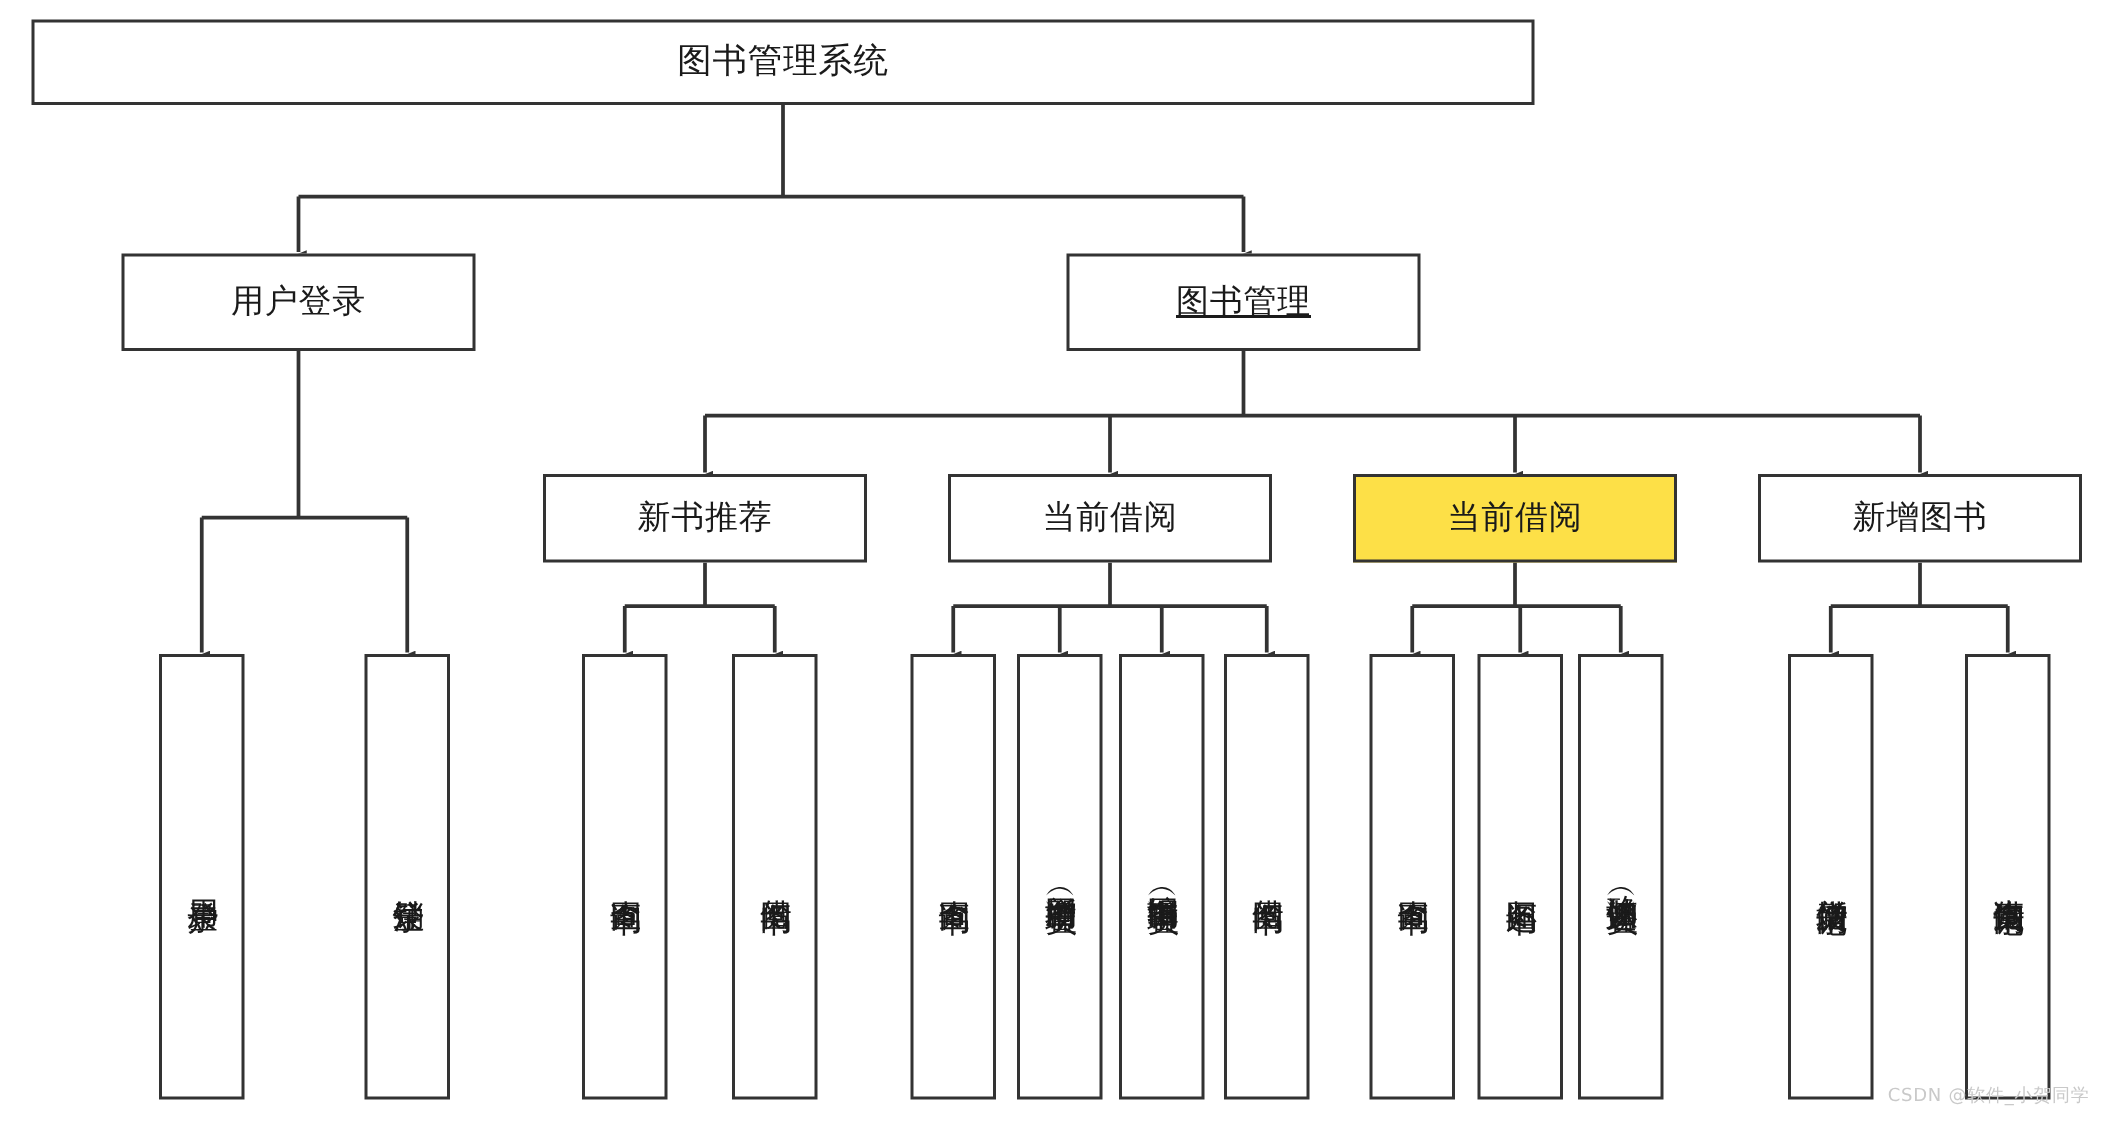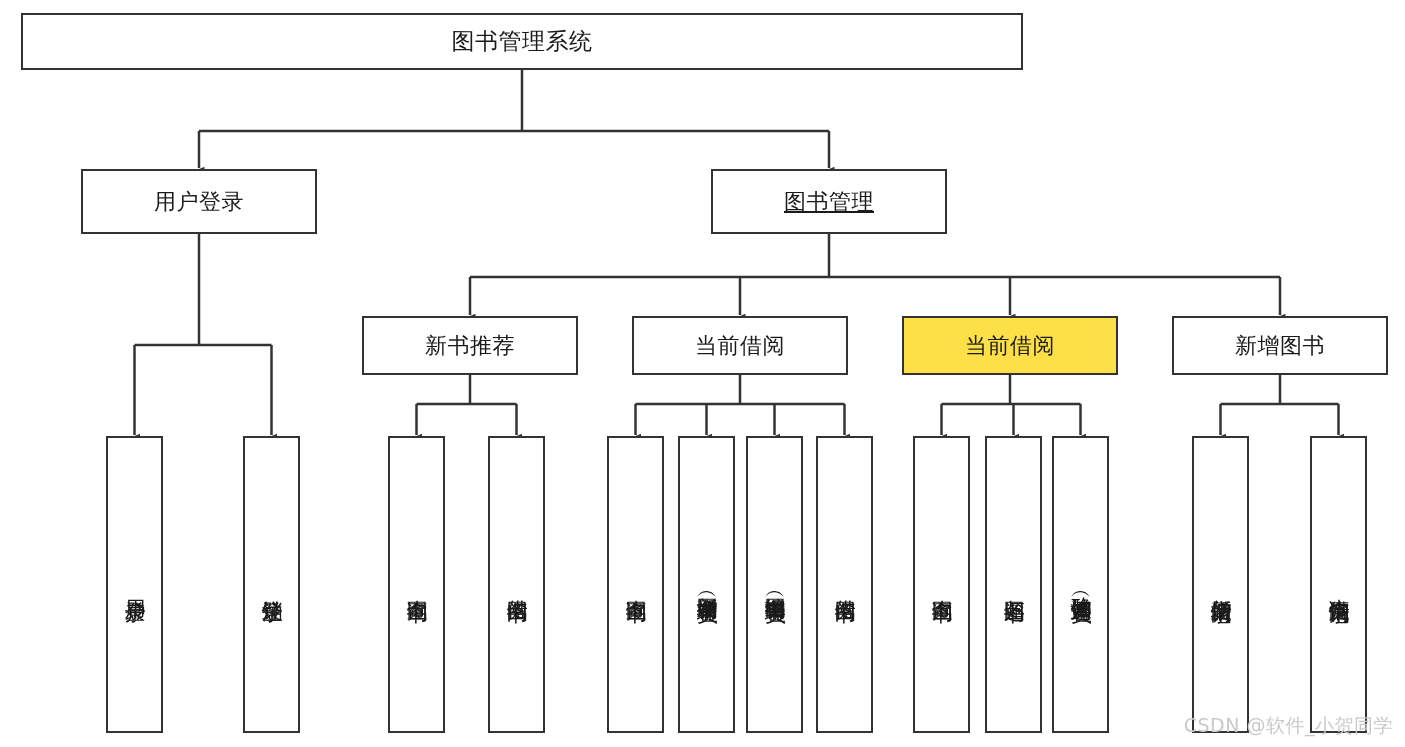--- a/index.html
+++ b/index.html
@@ -57,21 +57,21 @@
     line-height: 1.32;
     letter-spacing: 1px;
     white-space: normal;
     max-height: 100%;
   }
   #watermark {
     position: absolute;
     right: 12px;
     bottom: 8px;
     color: #c9c9c9;
-    font-size: 19px;
+    font-size: 12px;
     letter-spacing: 0.5px;
     white-space: nowrap;
     z-index: 5;
     pointer-events: none;
   }
 </style>
 </head>
 <body>
 
 <div id="canvas">

